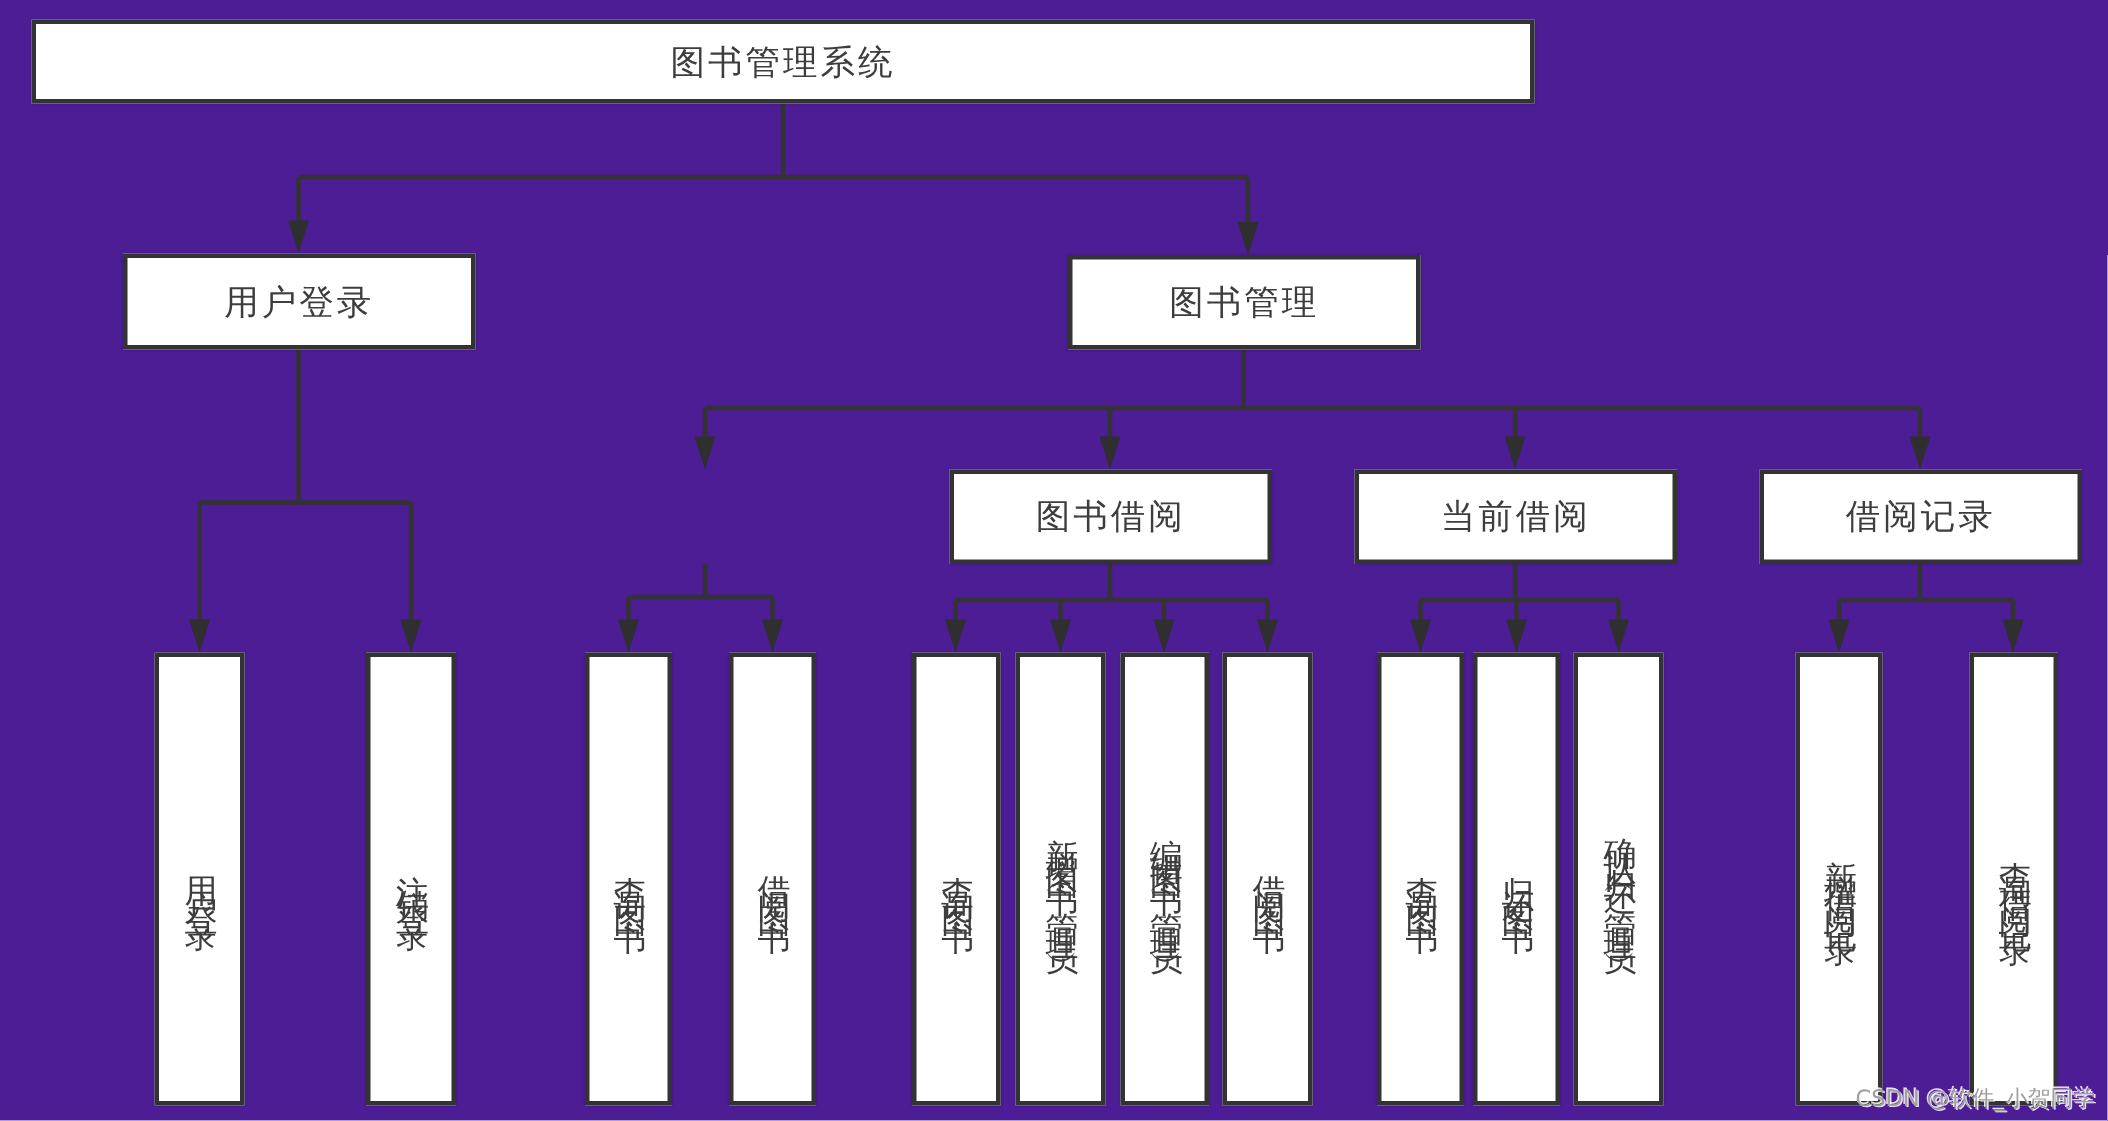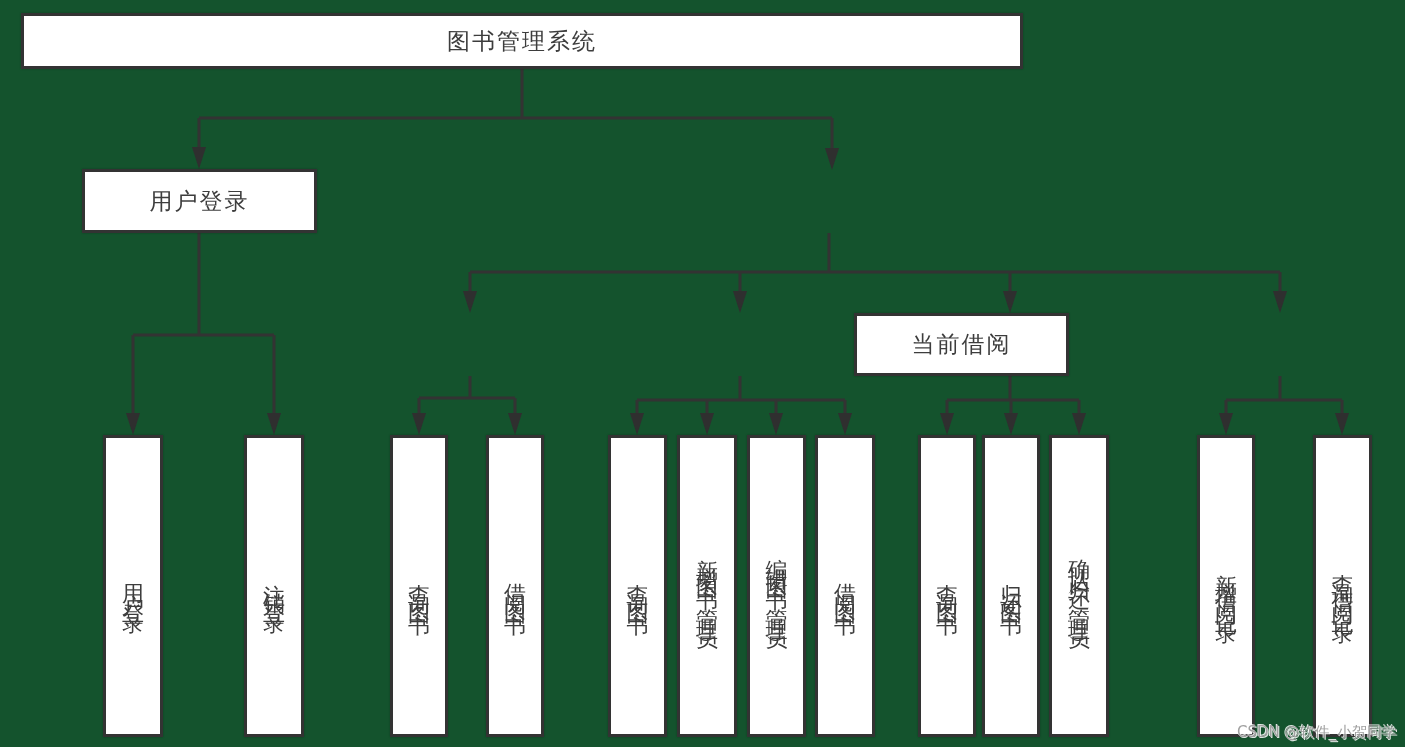--- a/index.html
+++ b/index.html
@@ -1,19 +1,19 @@
 <!DOCTYPE html>
 <html><head>
 <meta charset="utf-8">
 <style>
   html,body{margin:0;padding:0;background:#ffffff;}
   .stage{
     position:relative;
     width:1405px;height:747px;
-    background:#14532d;
+    background:#4c1d95;
     overflow:hidden;
     font-family:"DejaVu Sans","Liberation Sans",sans-serif;
   }
   svg.connectors{position:absolute;left:0;top:0;z-index:1;}
   svg.connectors path{stroke:#333333;stroke-width:3;fill:none;}
   svg.connectors polygon{fill:#2f2f2f;stroke:none;}
 
   .box{
     position:absolute;
     box-sizing:border-box;
@@ -39,21 +39,21 @@
     line-height:1;
     color:#3d3d3d;
   }
 
   
   #box-root   {left:21px;  top:13px;  width:1002px; height:56px;}
   #box-login  {left:82px;  top:169px; width:235px;  height:64px;}
   #box-mgmt   {left:712px; top:170px; width:235px;  height:63px;}
   #box-newbook{left:363px; top:313px; width:214px;  height:63px;}
   #box-borrow {left:633px; top:313px; width:215px;  height:63px;}
-  #box-current{left:854px; top:313px; width:215px;  height:63px;}
+  #box-current{left:903px; top:313px; width:215px;  height:63px;}
   #box-records{left:1173px;top:313px; width:215px;  height:63px;}
 
   .leaf{top:435px;height:302px;}
   #leaf-0 {left:103px; width:60px;}
   #leaf-1 {left:244px; width:60px;}
   #leaf-2 {left:390px; width:58px;}
   #leaf-3 {left:486px; width:58px;}
   #leaf-4 {left:608px; width:59px;}
   #leaf-5 {left:677px; width:60px;}
   #leaf-6 {left:747px; width:59px;}
@@ -119,23 +119,32 @@
     </g>
   </svg>
 
   <div class="box" id="box-root">
     <span class="hlabel">图书管理系统</span>
   </div>
 
   <div class="box" id="box-login">
     <span class="hlabel">用户登录</span>
   </div>
+  <div class="box" id="box-mgmt">
+    <span class="hlabel">图书管理</span>
+  </div>
 
+  <div class="box" id="box-borrow">
+    <span class="hlabel">图书借阅</span>
+  </div>
   <div class="box" id="box-current">
     <span class="hlabel">当前借阅</span>
+  </div>
+  <div class="box" id="box-records">
+    <span class="hlabel">借阅记录</span>
   </div>
 
   <div class="box leaf" id="leaf-0">
     <span class="vtext">用户登录</span>
   </div>
   <div class="box leaf" id="leaf-1">
     <span class="vtext">注销登录</span>
   </div>
   <div class="box leaf" id="leaf-2">
     <span class="vtext">查询图书</span>

